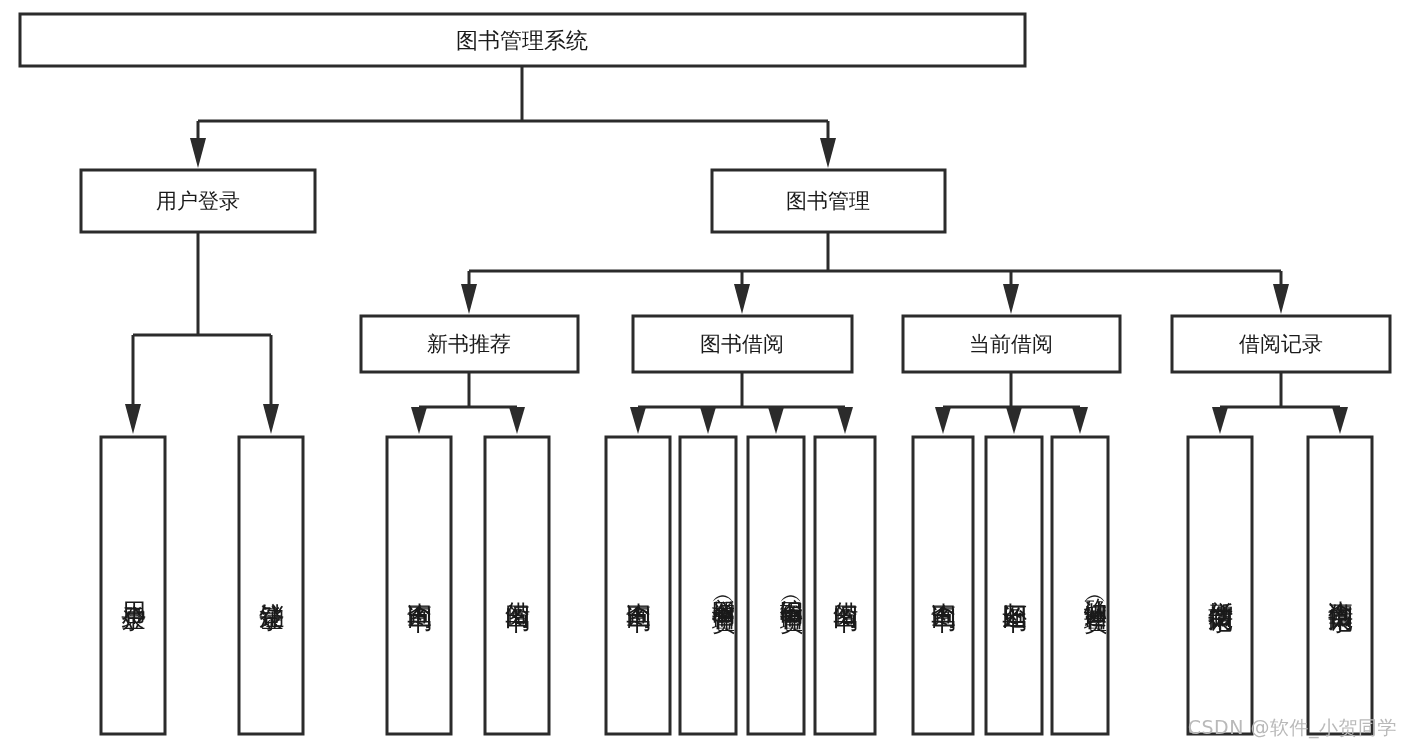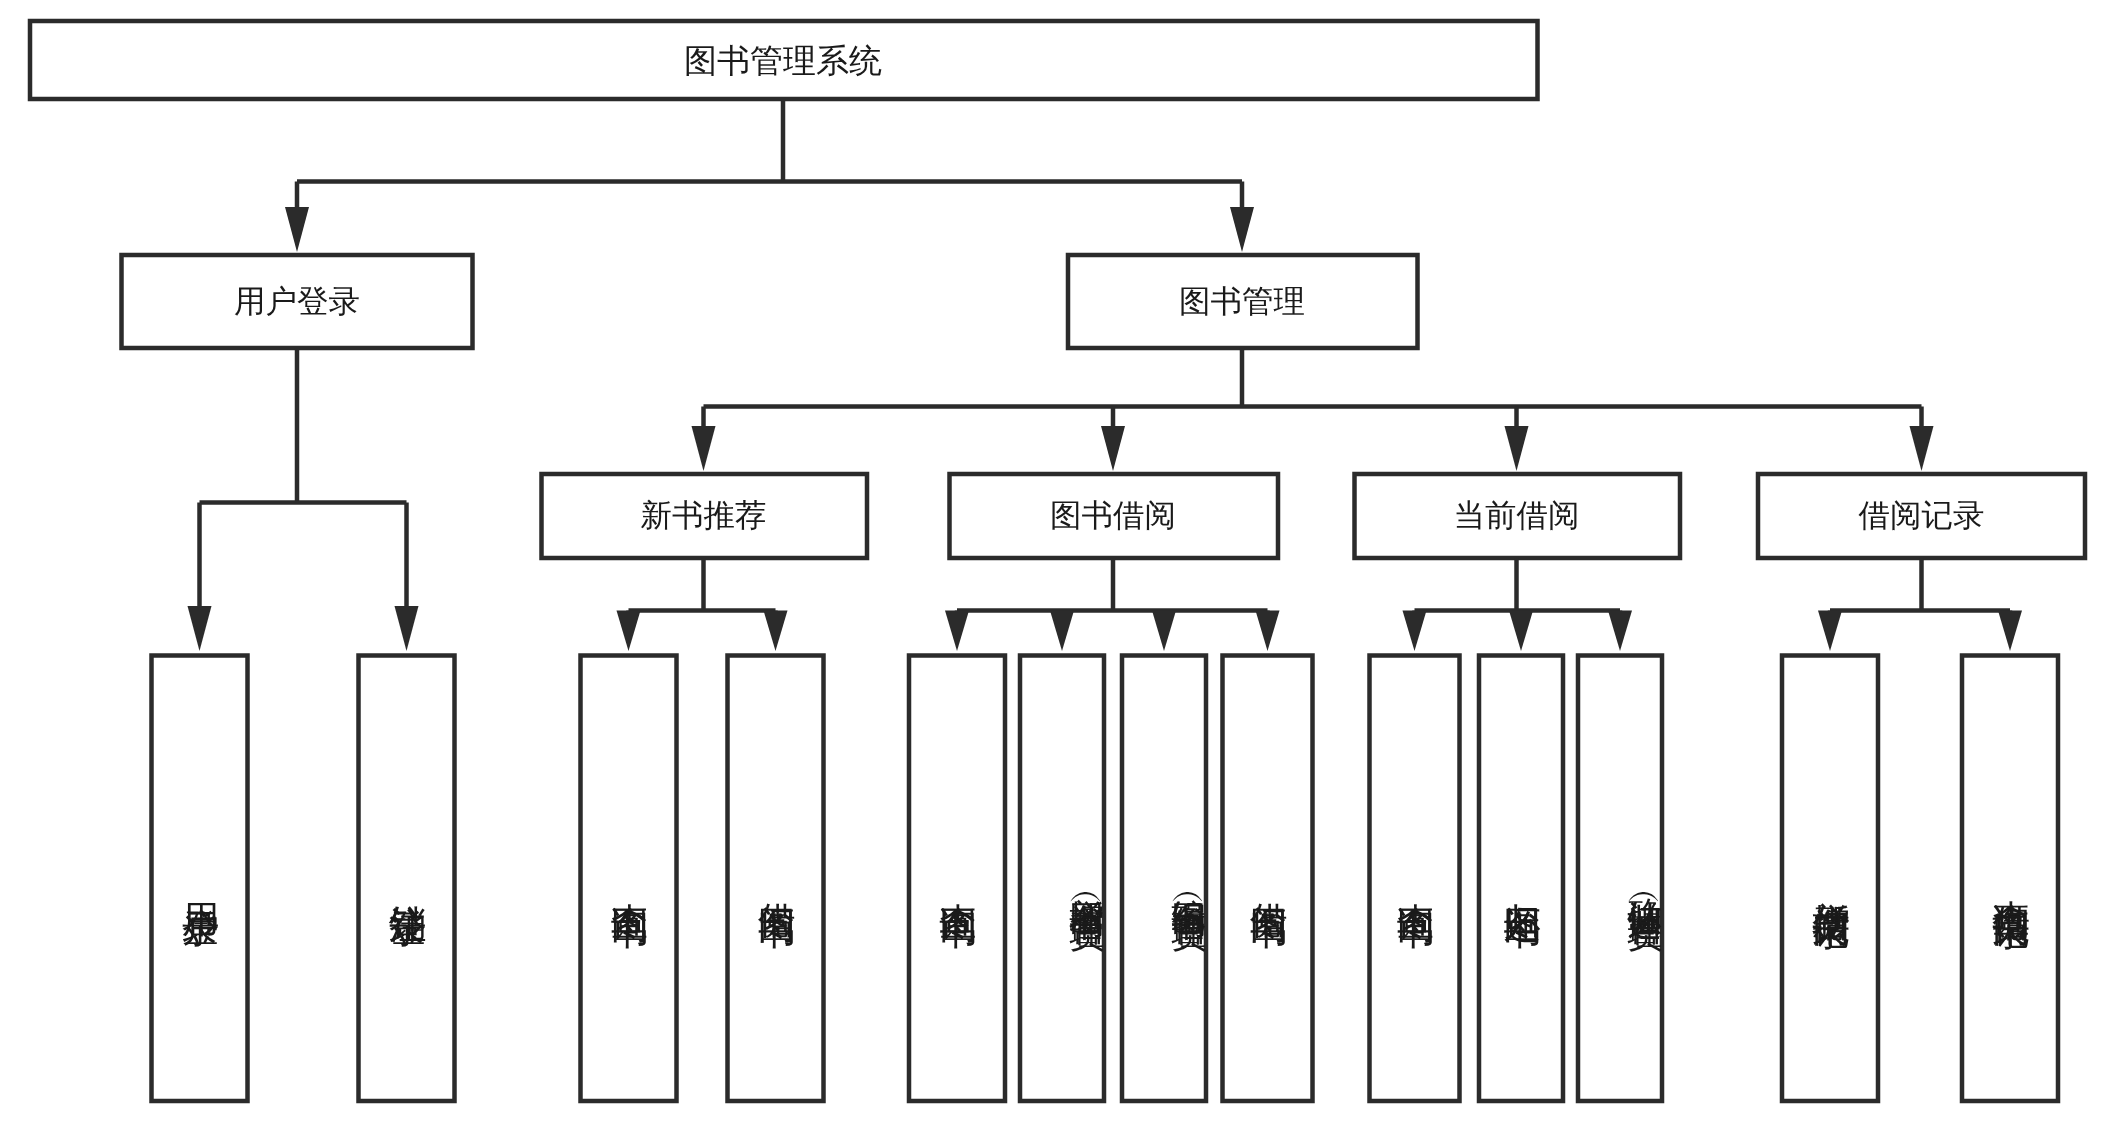--- a/index.html
+++ b/index.html
@@ -221,14 +221,15 @@
   <div class="leaf-label" style="left:606px; top:437px; width:64px; height:297px; display:flex; align-items:center; justify-content:center;">查询图书</div>
   <div class="leaf-label" style="left:680px; top:443px; width:56px; height:291px; display:flex; align-items:flex-start; justify-content:center; font-size:23px;">新增图书（管理员）</div>
   <div class="leaf-label" style="left:748px; top:443px; width:56px; height:291px; display:flex; align-items:flex-start; justify-content:center; font-size:23px;">编辑图书（管理员）</div>
   <div class="leaf-label" style="left:815px; top:437px; width:60px; height:297px; display:flex; align-items:center; justify-content:center;">借阅图书</div>
   <div class="leaf-label" style="left:913px; top:437px; width:60px; height:297px; display:flex; align-items:center; justify-content:center;">查询图书</div>
   <div class="leaf-label" style="left:986px; top:437px; width:56px; height:297px; display:flex; align-items:center; justify-content:center;">归还图书</div>
   <div class="leaf-label" style="left:1052px; top:443px; width:56px; height:291px; display:flex; align-items:flex-start; justify-content:center; font-size:23px;">确认归还（管理员）</div>
   <div class="leaf-label" style="left:1188px; top:437px; width:64px; height:297px; display:flex; align-items:center; justify-content:center;">新增借阅记录</div>
   <div class="leaf-label" style="left:1308px; top:437px; width:64px; height:297px; display:flex; align-items:center; justify-content:center;">查询借阅记录</div>
 
+  <div class="watermark">CSDN @软件_小贺同学</div>
 
 </div>
 
 </body></html>

